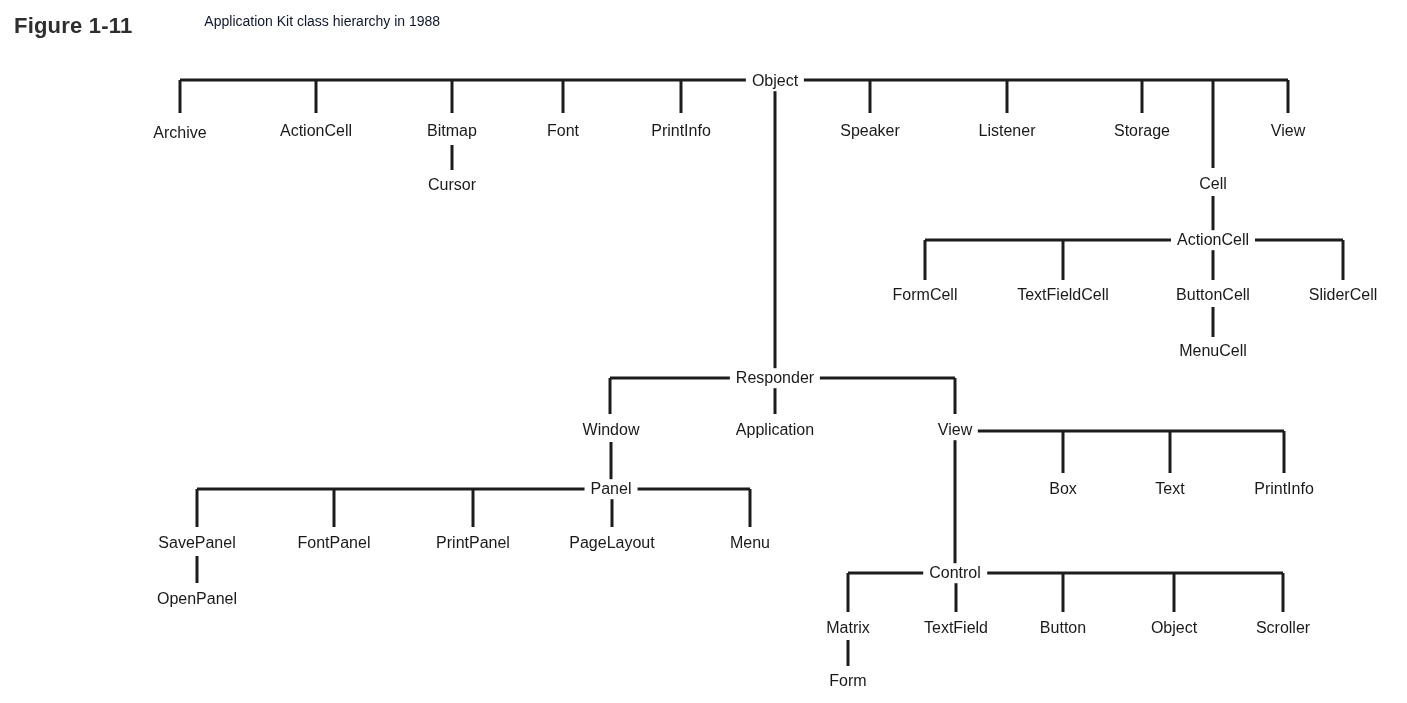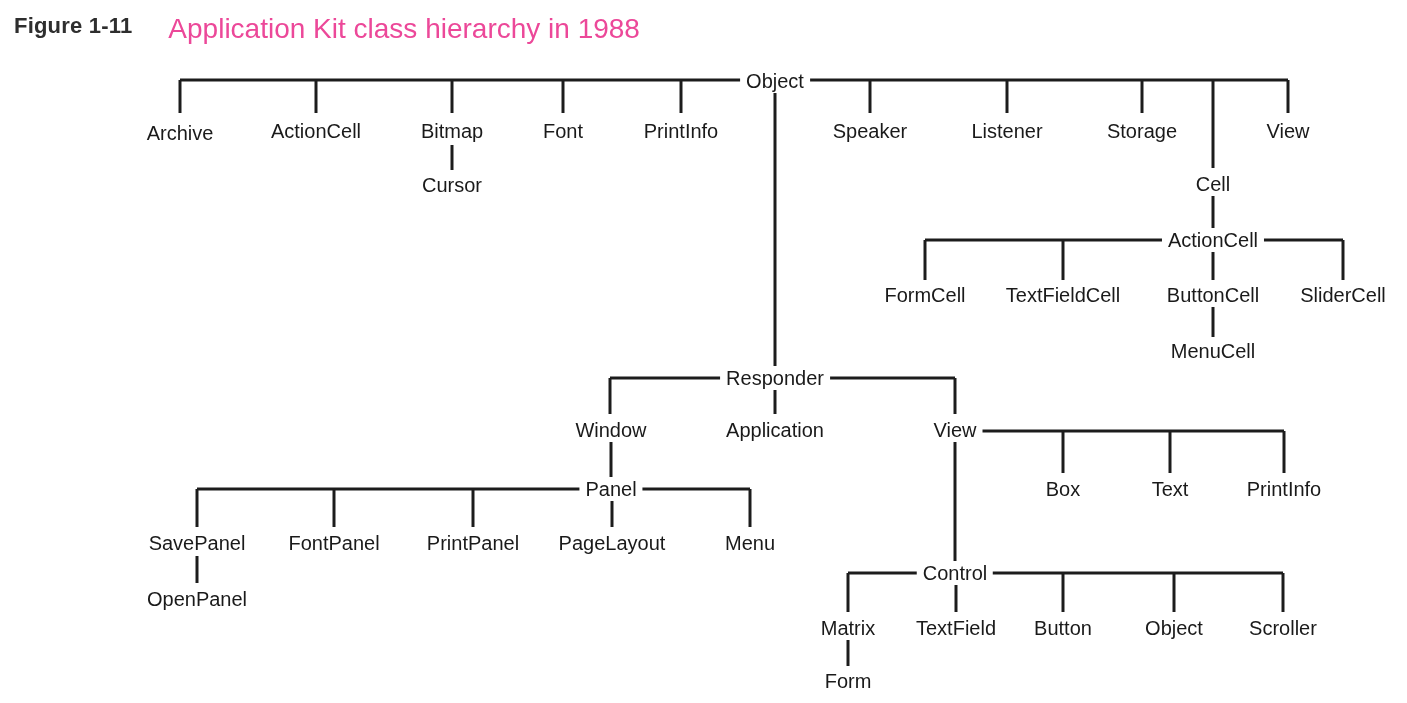--- a/index.html
+++ b/index.html
@@ -20,31 +20,32 @@
     white-space: nowrap;
   }
   .fig-label {
     font-weight: bold;
     font-size: 22px;
     color: #2e2e2e;
     margin-right: 36px;
     letter-spacing: 0.2px;
   }
   .fig-title {
-    font-size: 28px;
-    color: #ec4899;
+    font-size: 14px;
+    color: #0f172a;
+    margin-left: 36px;
   }
   .diagram { position: absolute; inset: 0; }
   .diagram svg { position: absolute; left: 0; top: 0; }
   .node {
     position: absolute;
     transform: translate(-50%, -50%);
     background: #ffffff;
     padding: 1px 6px;
-    font-size: 20px;
+    font-size: 16px;
     color: #1a1a1a;
     white-space: nowrap;
     line-height: 1.1;
   }
 </style>
 </head>
 <body>
 
 <div class="page">
 

